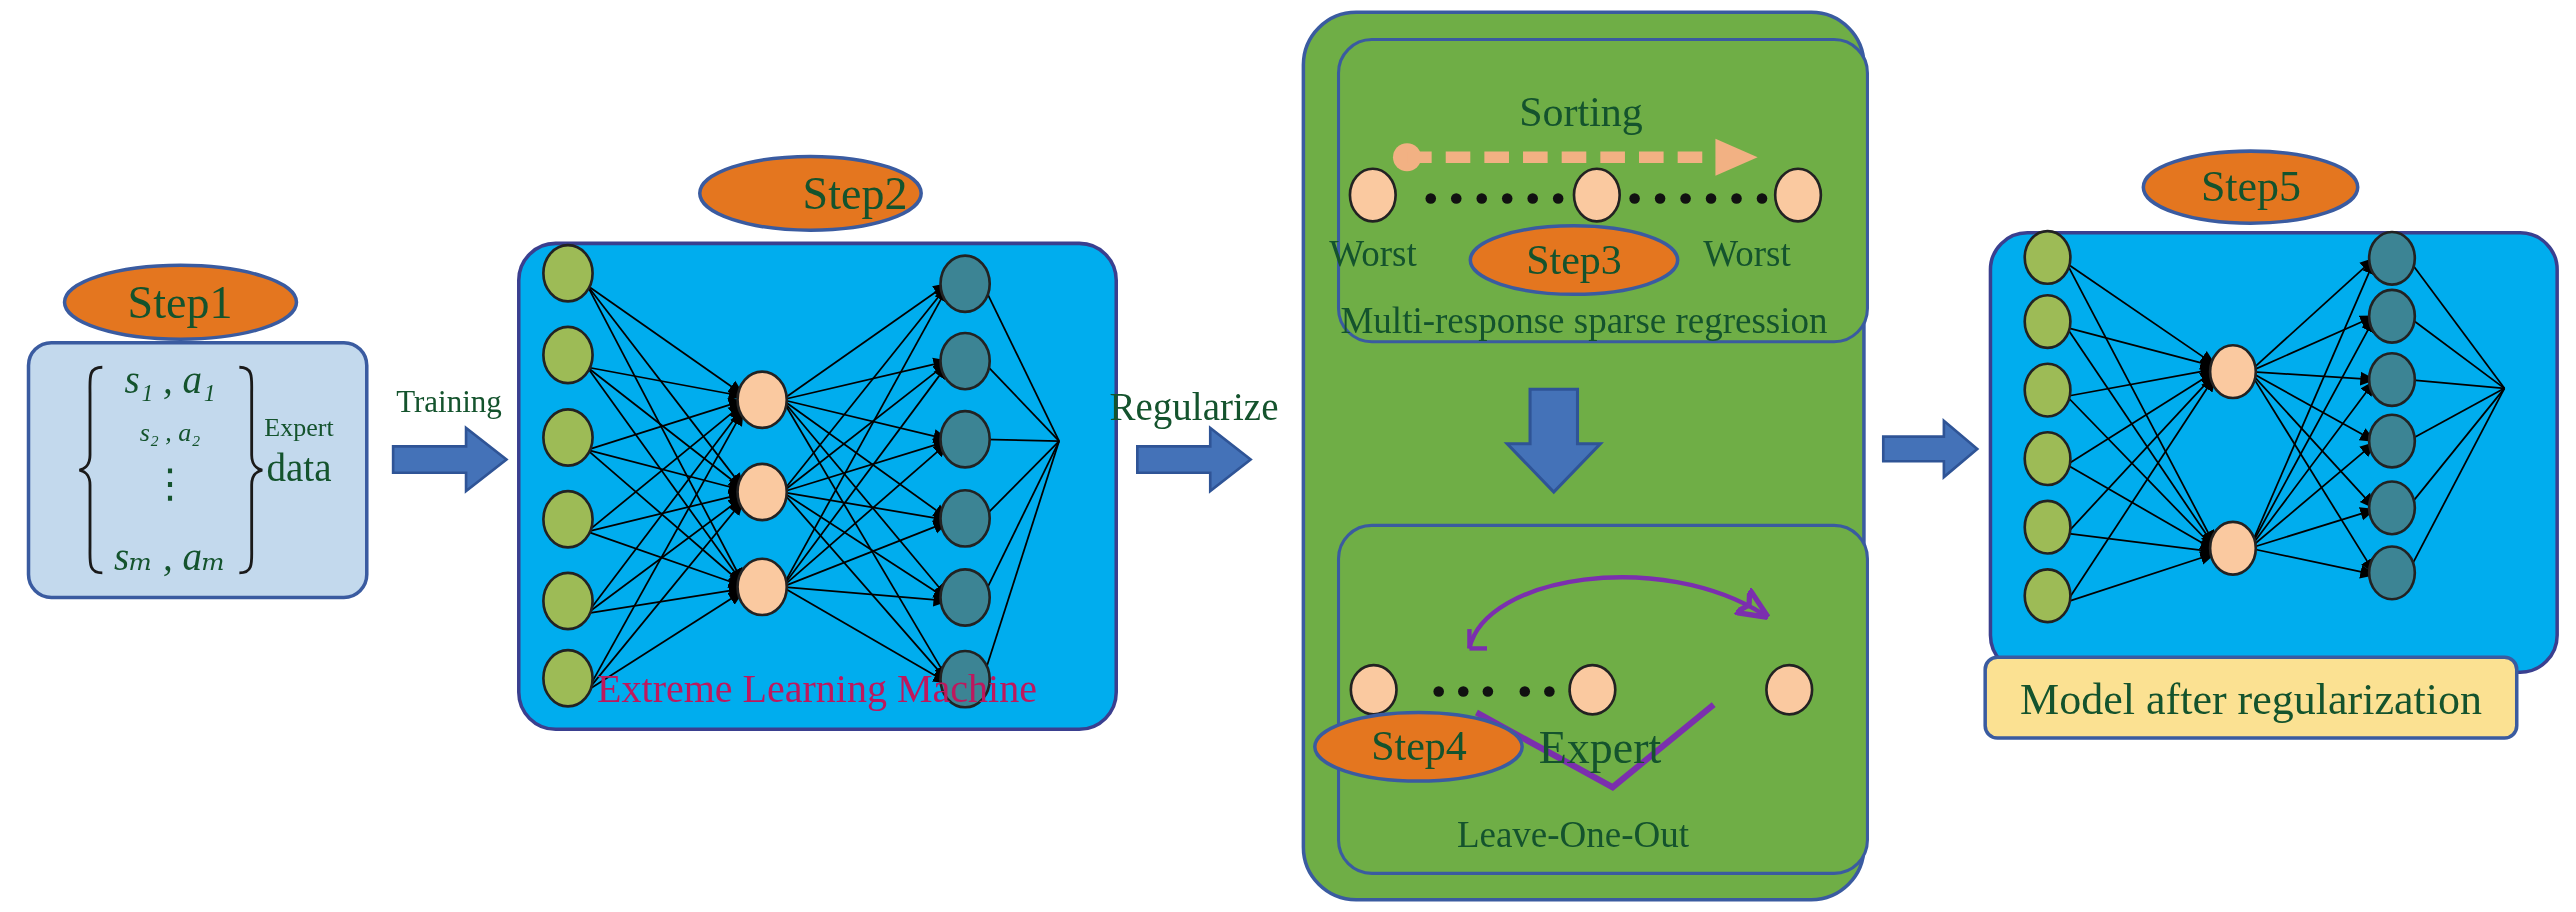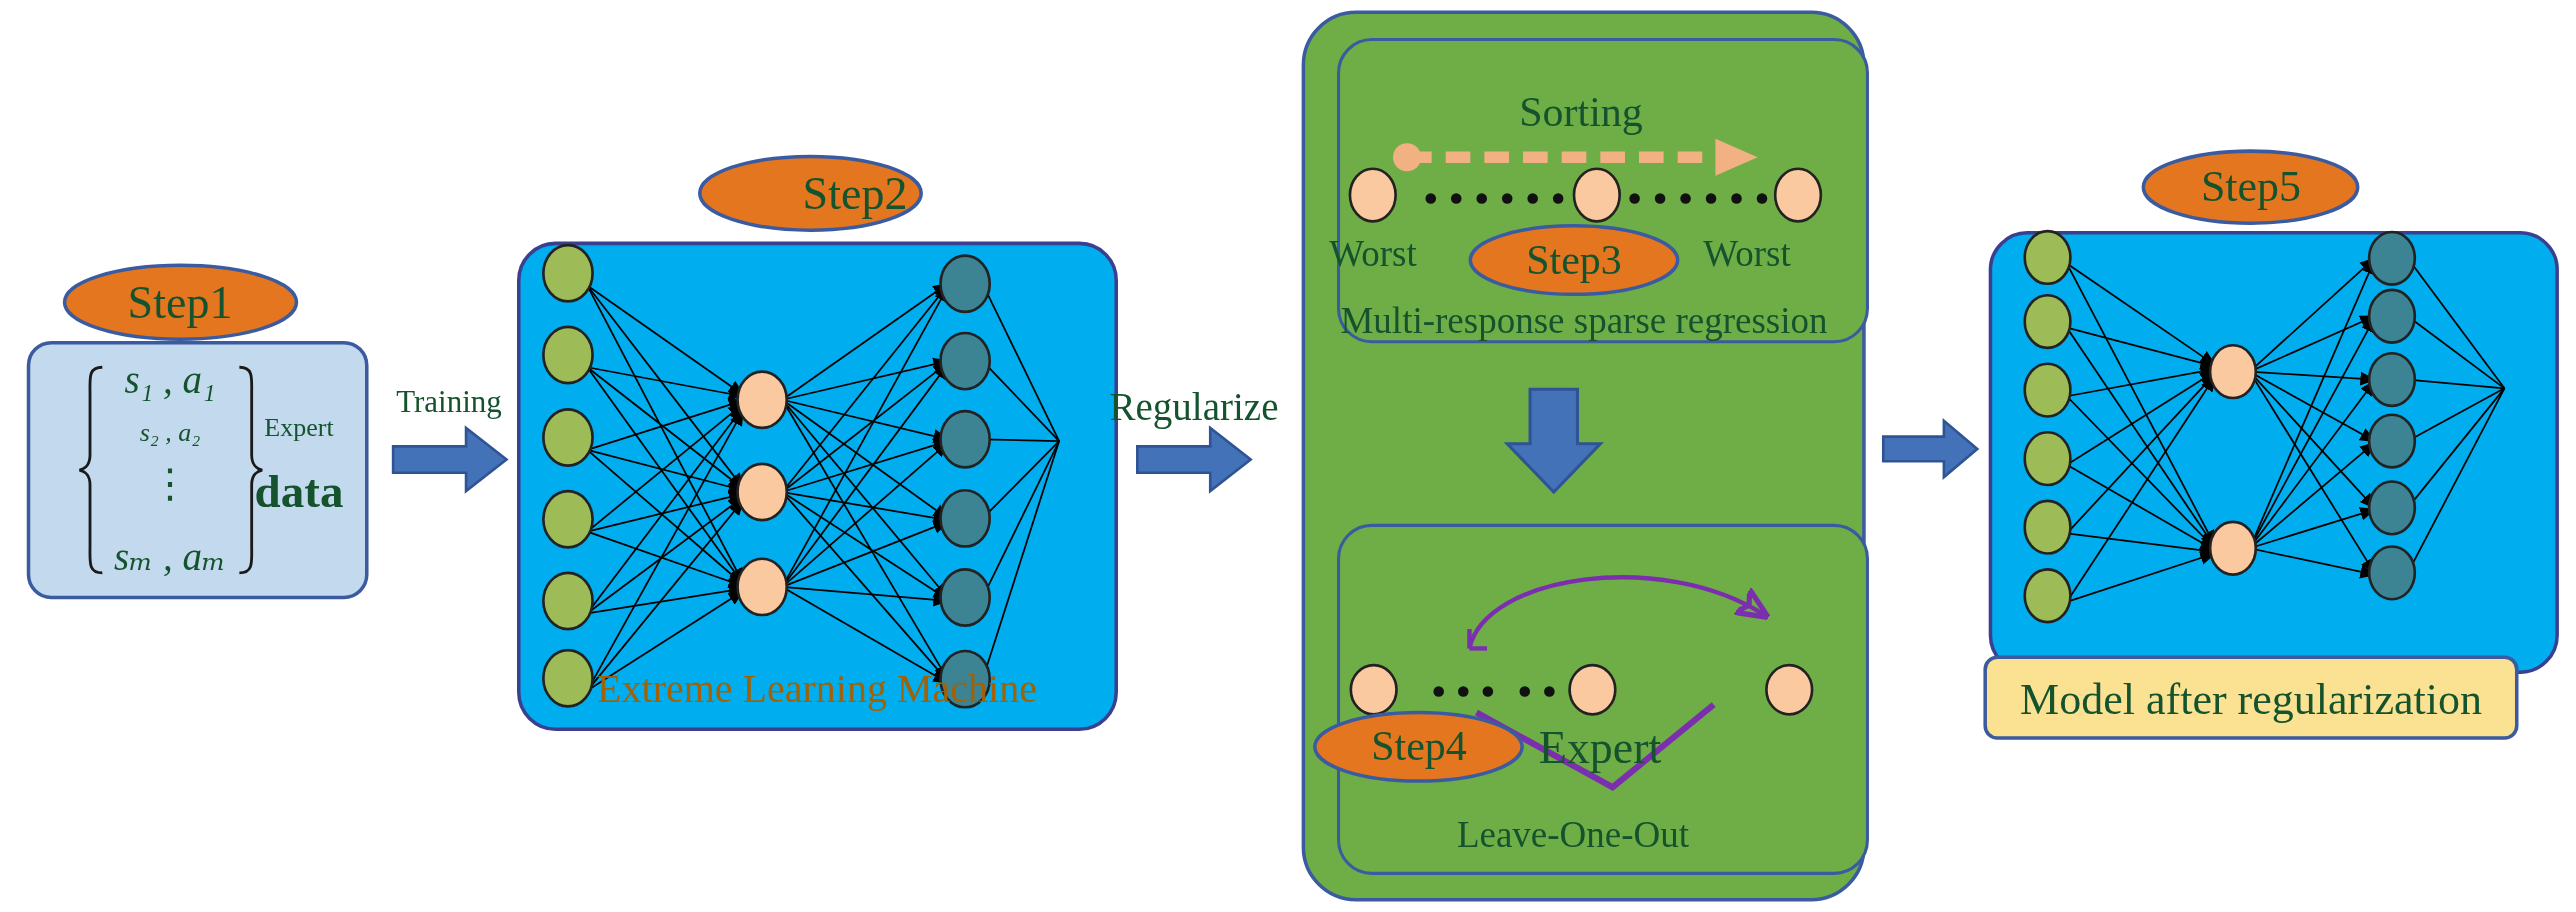--- a/index.html
+++ b/index.html
@@ -281,26 +281,26 @@
     <span>s₂ , a₂</span>
   </div>
   <div class="txt c" style="left:170px;top:464px;font-size:40px;line-height:1;">
     <span>⋮</span>
   </div>
   <div class="txt c" style="left:170px;top:534px;font-size:39px;font-style:italic;">
     <span>sₘ , aₘ</span>
   </div>
 
   <div class="txt c" style="left:299px;top:413px;font-size:26px;">Expert</div>
-  <div class="txt c" style="left:299px;top:464px;font-size:47px;font-weight:bold;">data</div>
+  <div class="txt c" style="left:299px;top:445px;font-size:39px;">data</div>
 
   <div class="txt c" style="left:449px;top:384px;font-size:31px;">Training</div>
   <div class="txt c" style="left:1194px;top:384px;font-size:39px;">Regularize</div>
 
-  <div class="txt c" style="left:817px;top:665px;font-size:40px;color:#a16207;">Extreme Learning Machine</div>
+  <div class="txt c" style="left:817px;top:665px;font-size:40px;color:#be185d;">Extreme Learning Machine</div>
 
   <div class="txt c" style="left:1581px;top:88px;font-size:42px;">Sorting</div>
   <div class="txt c" style="left:1373px;top:232px;font-size:37px;">Worst</div>
   <div class="txt c" style="left:1747px;top:232px;font-size:37px;">Worst</div>
   <div class="txt c" style="left:1584px;top:299px;font-size:37px;">Multi-response sparse regression</div>
 
   <div class="txt c" style="left:1600px;top:721px;font-size:46px;">Expert</div>
   <div class="txt c" style="left:2251px;top:674px;font-size:44px;">Model after regularization</div>
 
   <div class="txt c" style="left:1573px;top:813px;font-size:37px;">Leave-One-Out</div>

